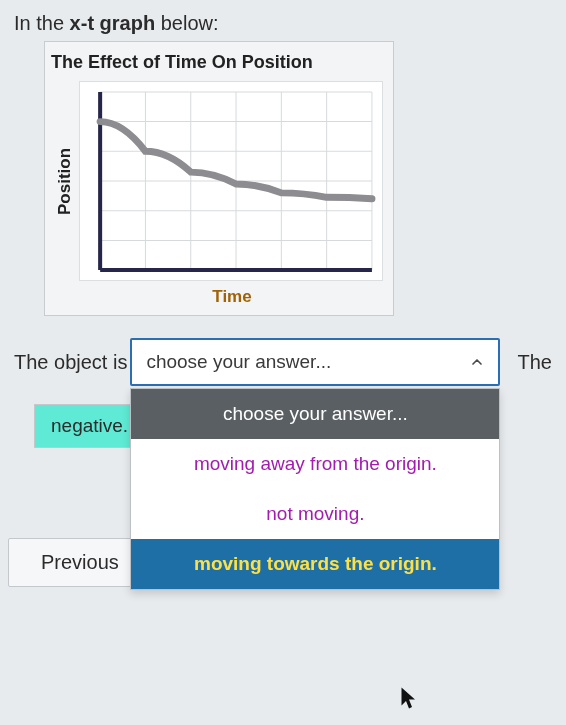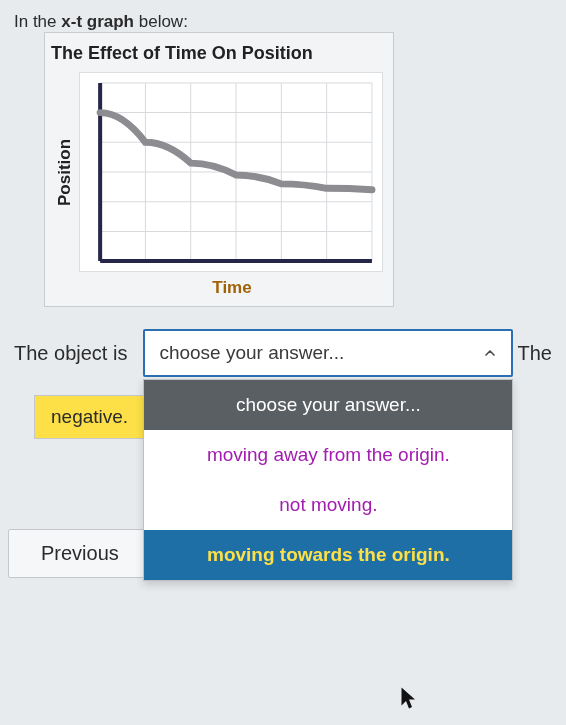--- a/index.html
+++ b/index.html
@@ -8,22 +8,23 @@
     font-family: "Segoe UI", "Helvetica Neue", Arial, sans-serif;
     background: #e8ebee;
     color: #2b2b2b;
     position: relative;
     overflow: hidden;
   }
   .page {
     padding: 12px 14px 0 14px;
   }
   .prompt-line {
-    font-size: 17px;
+    font-size: 20px;
     font-weight: 400;
+    margin-bottom: 6px;
   }
   .prompt-line .bold { font-weight: 700; }
 
   .chart-wrap {
     margin-left: 30px;
     width: 350px;
     border: 1px solid #c9cccf;
     background: #f2f4f6;
     padding: 6px 10px 6px 6px;
   }
@@ -65,21 +66,21 @@
     color: #a16207;
   }
 
   .sentence-row {
     display: flex;
     align-items: center;
     margin-top: 22px;
     font-size: 20px;
     gap: 0;
   }
-  .sentence-lead { white-space: nowrap; padding-right: 16px; }
+  .sentence-lead { white-space: nowrap; padding-right: 3px; }
   .sentence-trail { padding-left: 6px; }
 
   .dropdown-anchor {
     position: relative;
     flex: 1;
     min-width: 0;
     text-align: center;
   }
   .select-closed-field {
     display: flex;
@@ -128,21 +129,21 @@
     color: #fde047;
     font-weight: 600;
   }
 
   .second-row {
     margin-top: 18px;
     margin-left: 20px;
   }
   .chip {
     display: inline-block;
-    background: #fde047;
+    background: #5eead4;
     border: 1px solid #c4c8cc;
     padding: 10px 16px;
     font-size: 19px;
     color: #2b2b2b;
   }
 
   .prev-btn-row { margin-top: 90px; }
   .prev-btn {
     display: inline-block;
     background: #f6f7f8;

